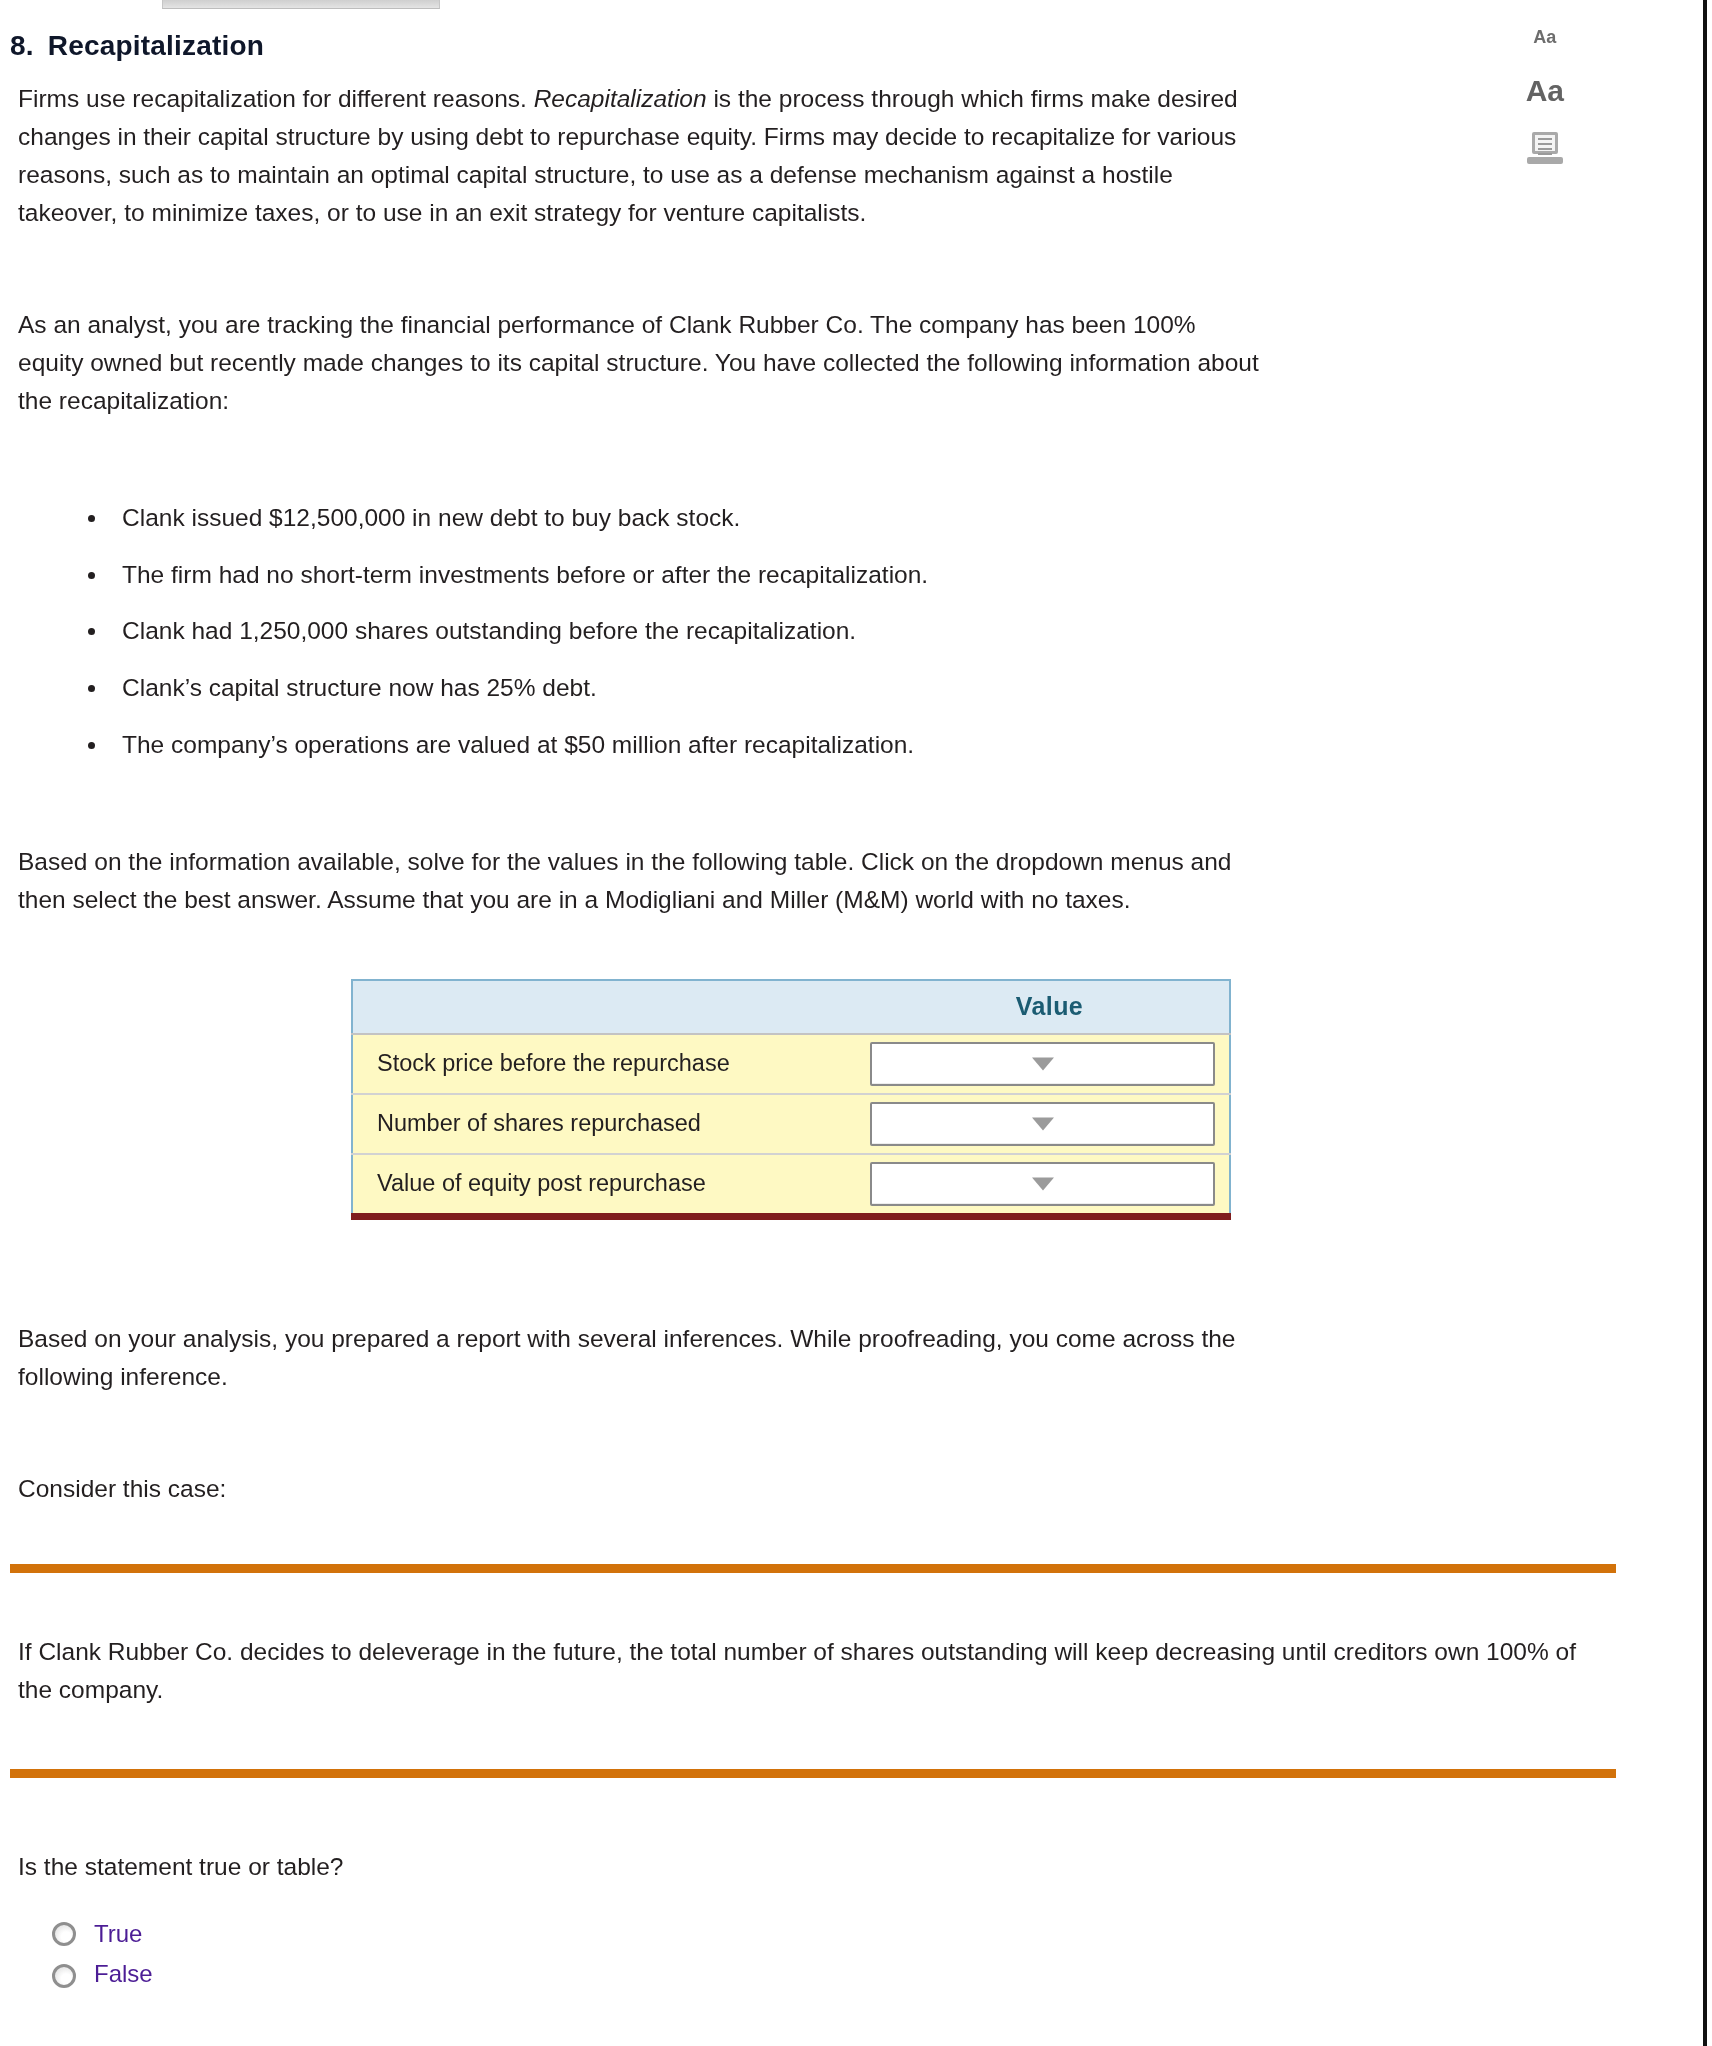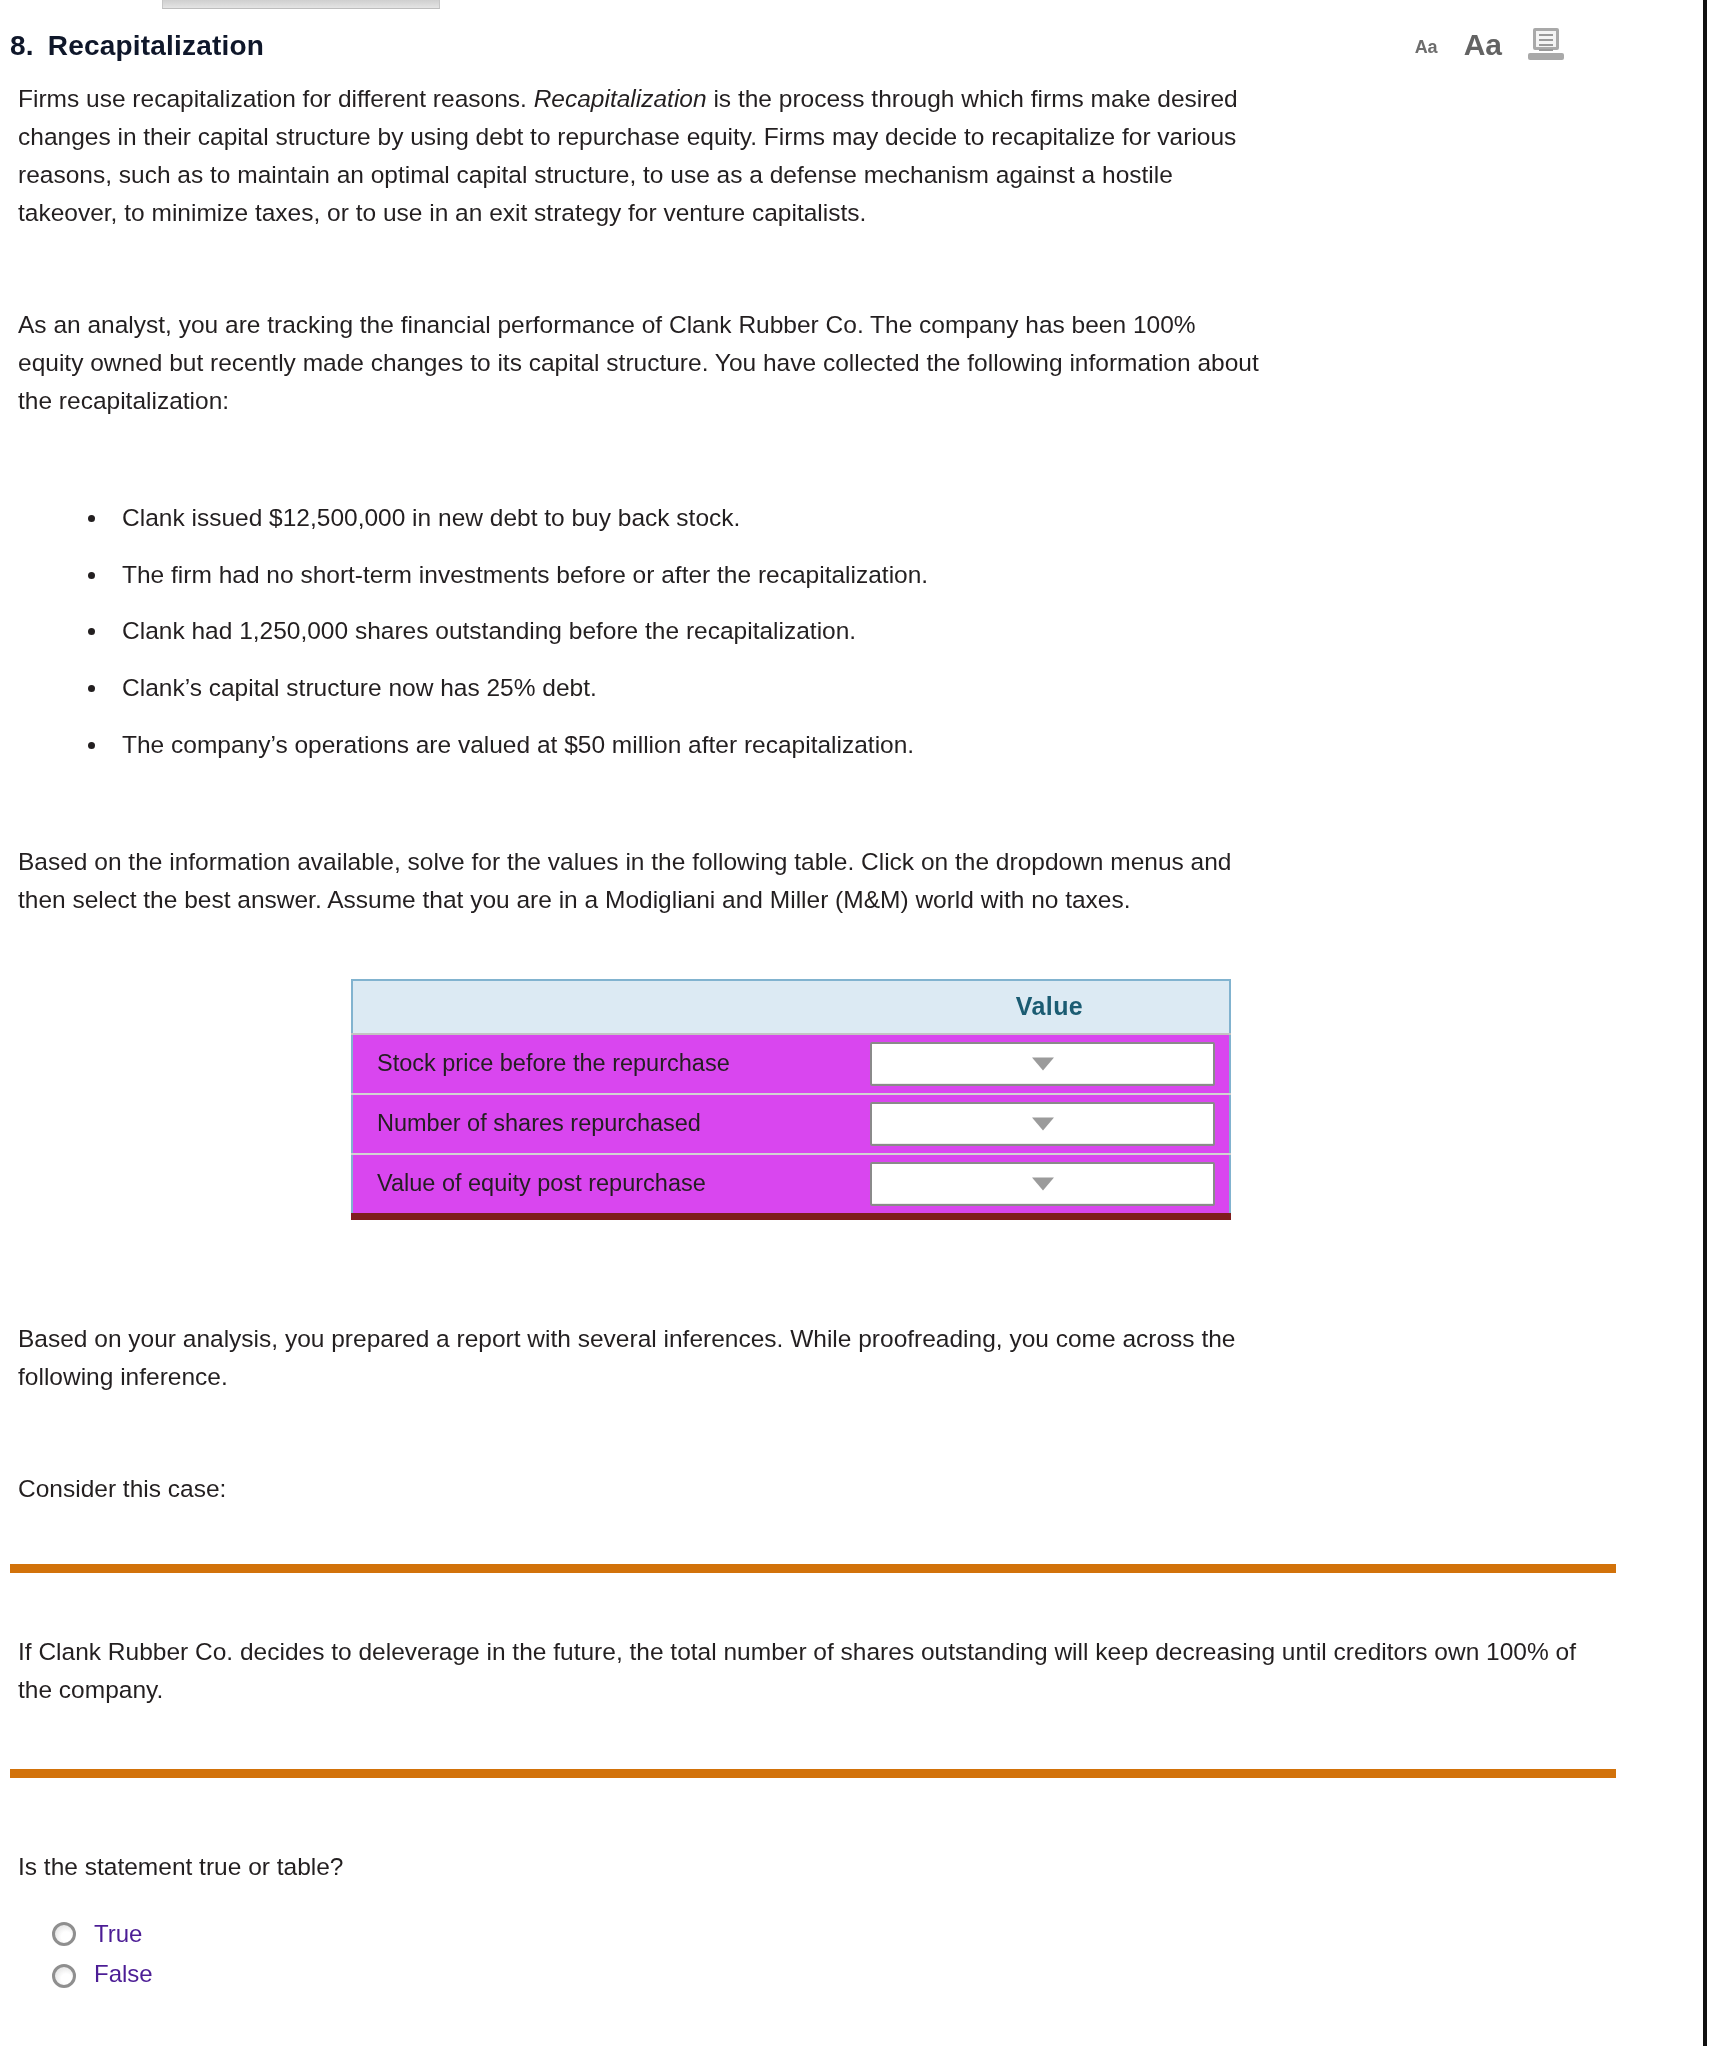--- a/index.html
+++ b/index.html
@@ -61,22 +61,23 @@
     letter-spacing: 0.2px;
     color: #0f172a;
   }
   .q-title .num { margin-right: 14px; }
 
   .tool-icons {
     position: absolute;
     right: 60px;
     top: 28px;
     display: flex;
-    align-items: flex-end;
+    align-items: center;
     gap: 26px;
+    flex-direction: column;
   }
   .icon-aa-small {
     font-size: 18px;
     font-weight: bold;
     color: #6d6d6d;
     line-height: 1;
     padding-bottom: 4px;
     cursor: pointer;
   }
   .icon-aa-large {
@@ -155,21 +156,21 @@
   
   .table-wrap {
     display: flex;
     justify-content: center;
     padding-right: 52px;
   }
   table.value-table {
     border-collapse: collapse;
     border: 2px solid #81b3cf;
     width: 880px;
-    background: #d946ef;
+    background: #fef9c3;
   }
   table.value-table th.blank,
   table.value-table th.value-head {
     background: #dceaf3;
     border-bottom: 2px solid #c3c3c3;
     height: 54px;
   }
   table.value-table th.value-head {
     color: #1b5c72;
     font-size: 25px;

